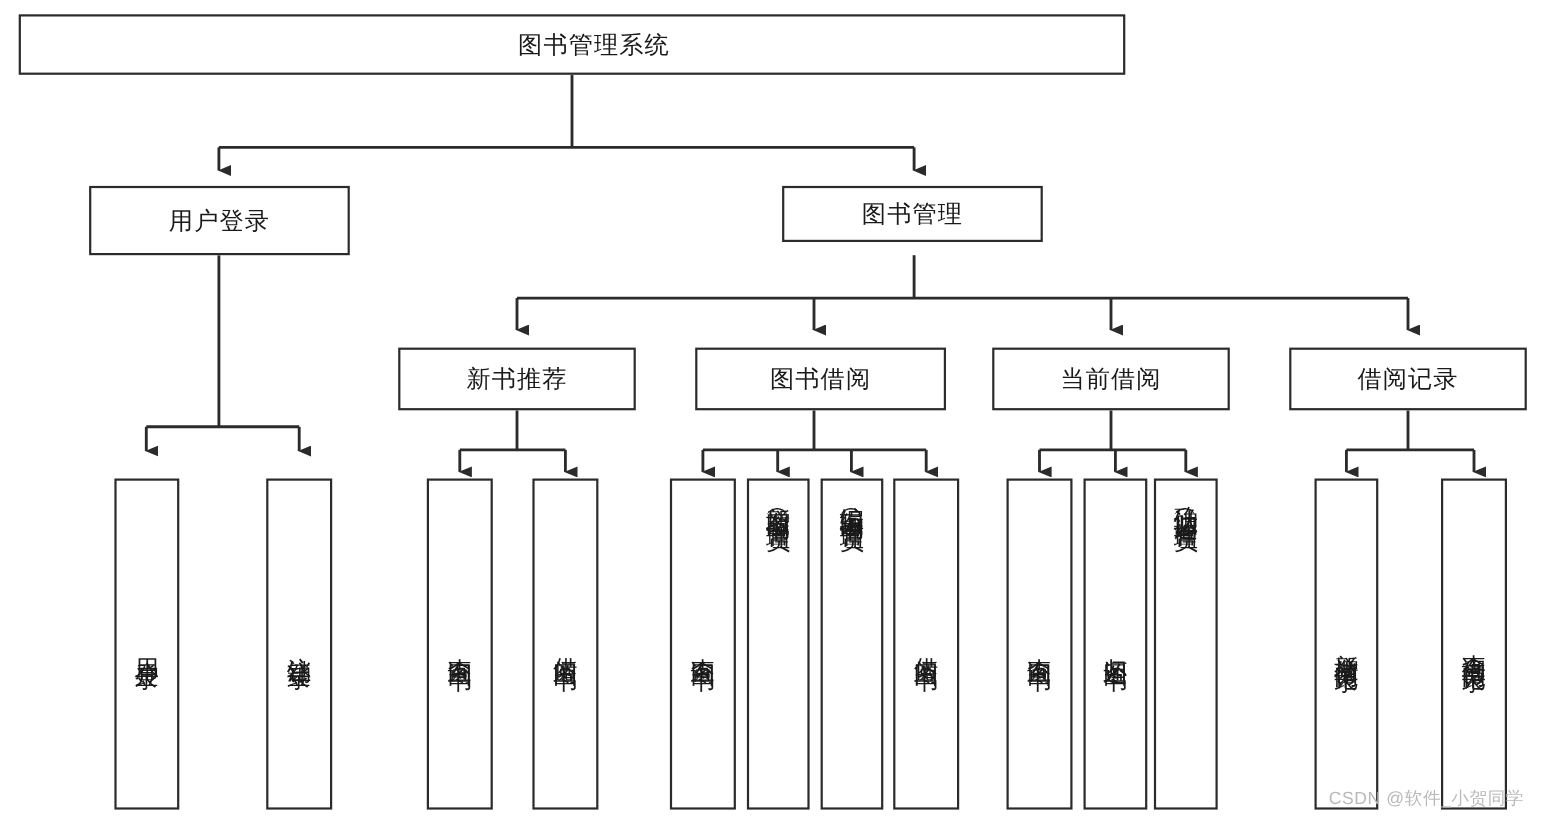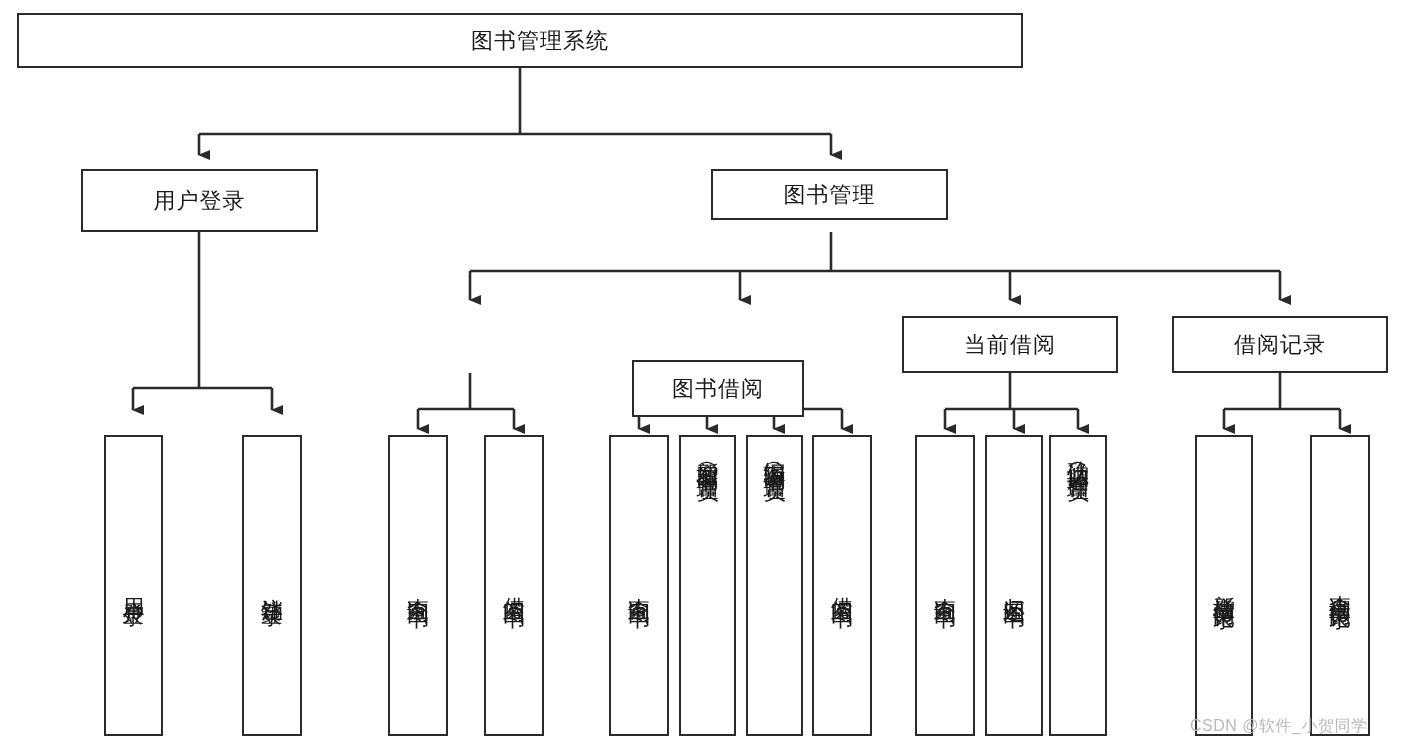--- a/index.html
+++ b/index.html
@@ -55,20 +55,21 @@
     white-space: nowrap;
     color: #1a1a1a;
   }
   .watermark {
     position: absolute;
     font-size: 16px;
     color: #b9b9b9;
     white-space: nowrap;
     letter-spacing: 0.5px;
     pointer-events: none;
+    margin-left: 18px;
   }
 </style>
 </head>
 <body>
 
 <div id="canvas">
 
   <svg id="wires" viewBox="0 0 1405 747">
     <defs>
       <marker id="arrow" markerWidth="10" markerHeight="12" refX="5" refY="11" orient="auto" markerUnits="userSpaceOnUse">
@@ -123,21 +124,24 @@
     <span>图书管理系统</span>
   </div>
 
   <div class="node horiz" style="left:81px; top:169px; width:237px; height:63px;">
     <span>用户登录</span>
   </div>
   <div class="node horiz" style="left:711px; top:169px; width:237px; height:51px;">
     <span>图书管理</span>
   </div>
 
-  <div class="node horiz" style="left:632px; top:316px; width:172px; height:57px;margin-top:44px;">
+  <div class="node horiz" style="left:362px; top:316px; width:216px; height:57px;">
+    <span>新书推荐</span>
+  </div>
+  <div class="node horiz" style="left:632px; top:316px; width:228px; height:57px;">
     <span>图书借阅</span>
   </div>
   <div class="node horiz" style="left:902px; top:316px; width:216px; height:57px;">
     <span>当前借阅</span>
   </div>
   <div class="node horiz" style="left:1172px; top:316px; width:216px; height:57px;">
     <span>借阅记录</span>
   </div>
 
   <div class="node vert center" style="left:104px; top:435px; width:59px; height:301px;">

